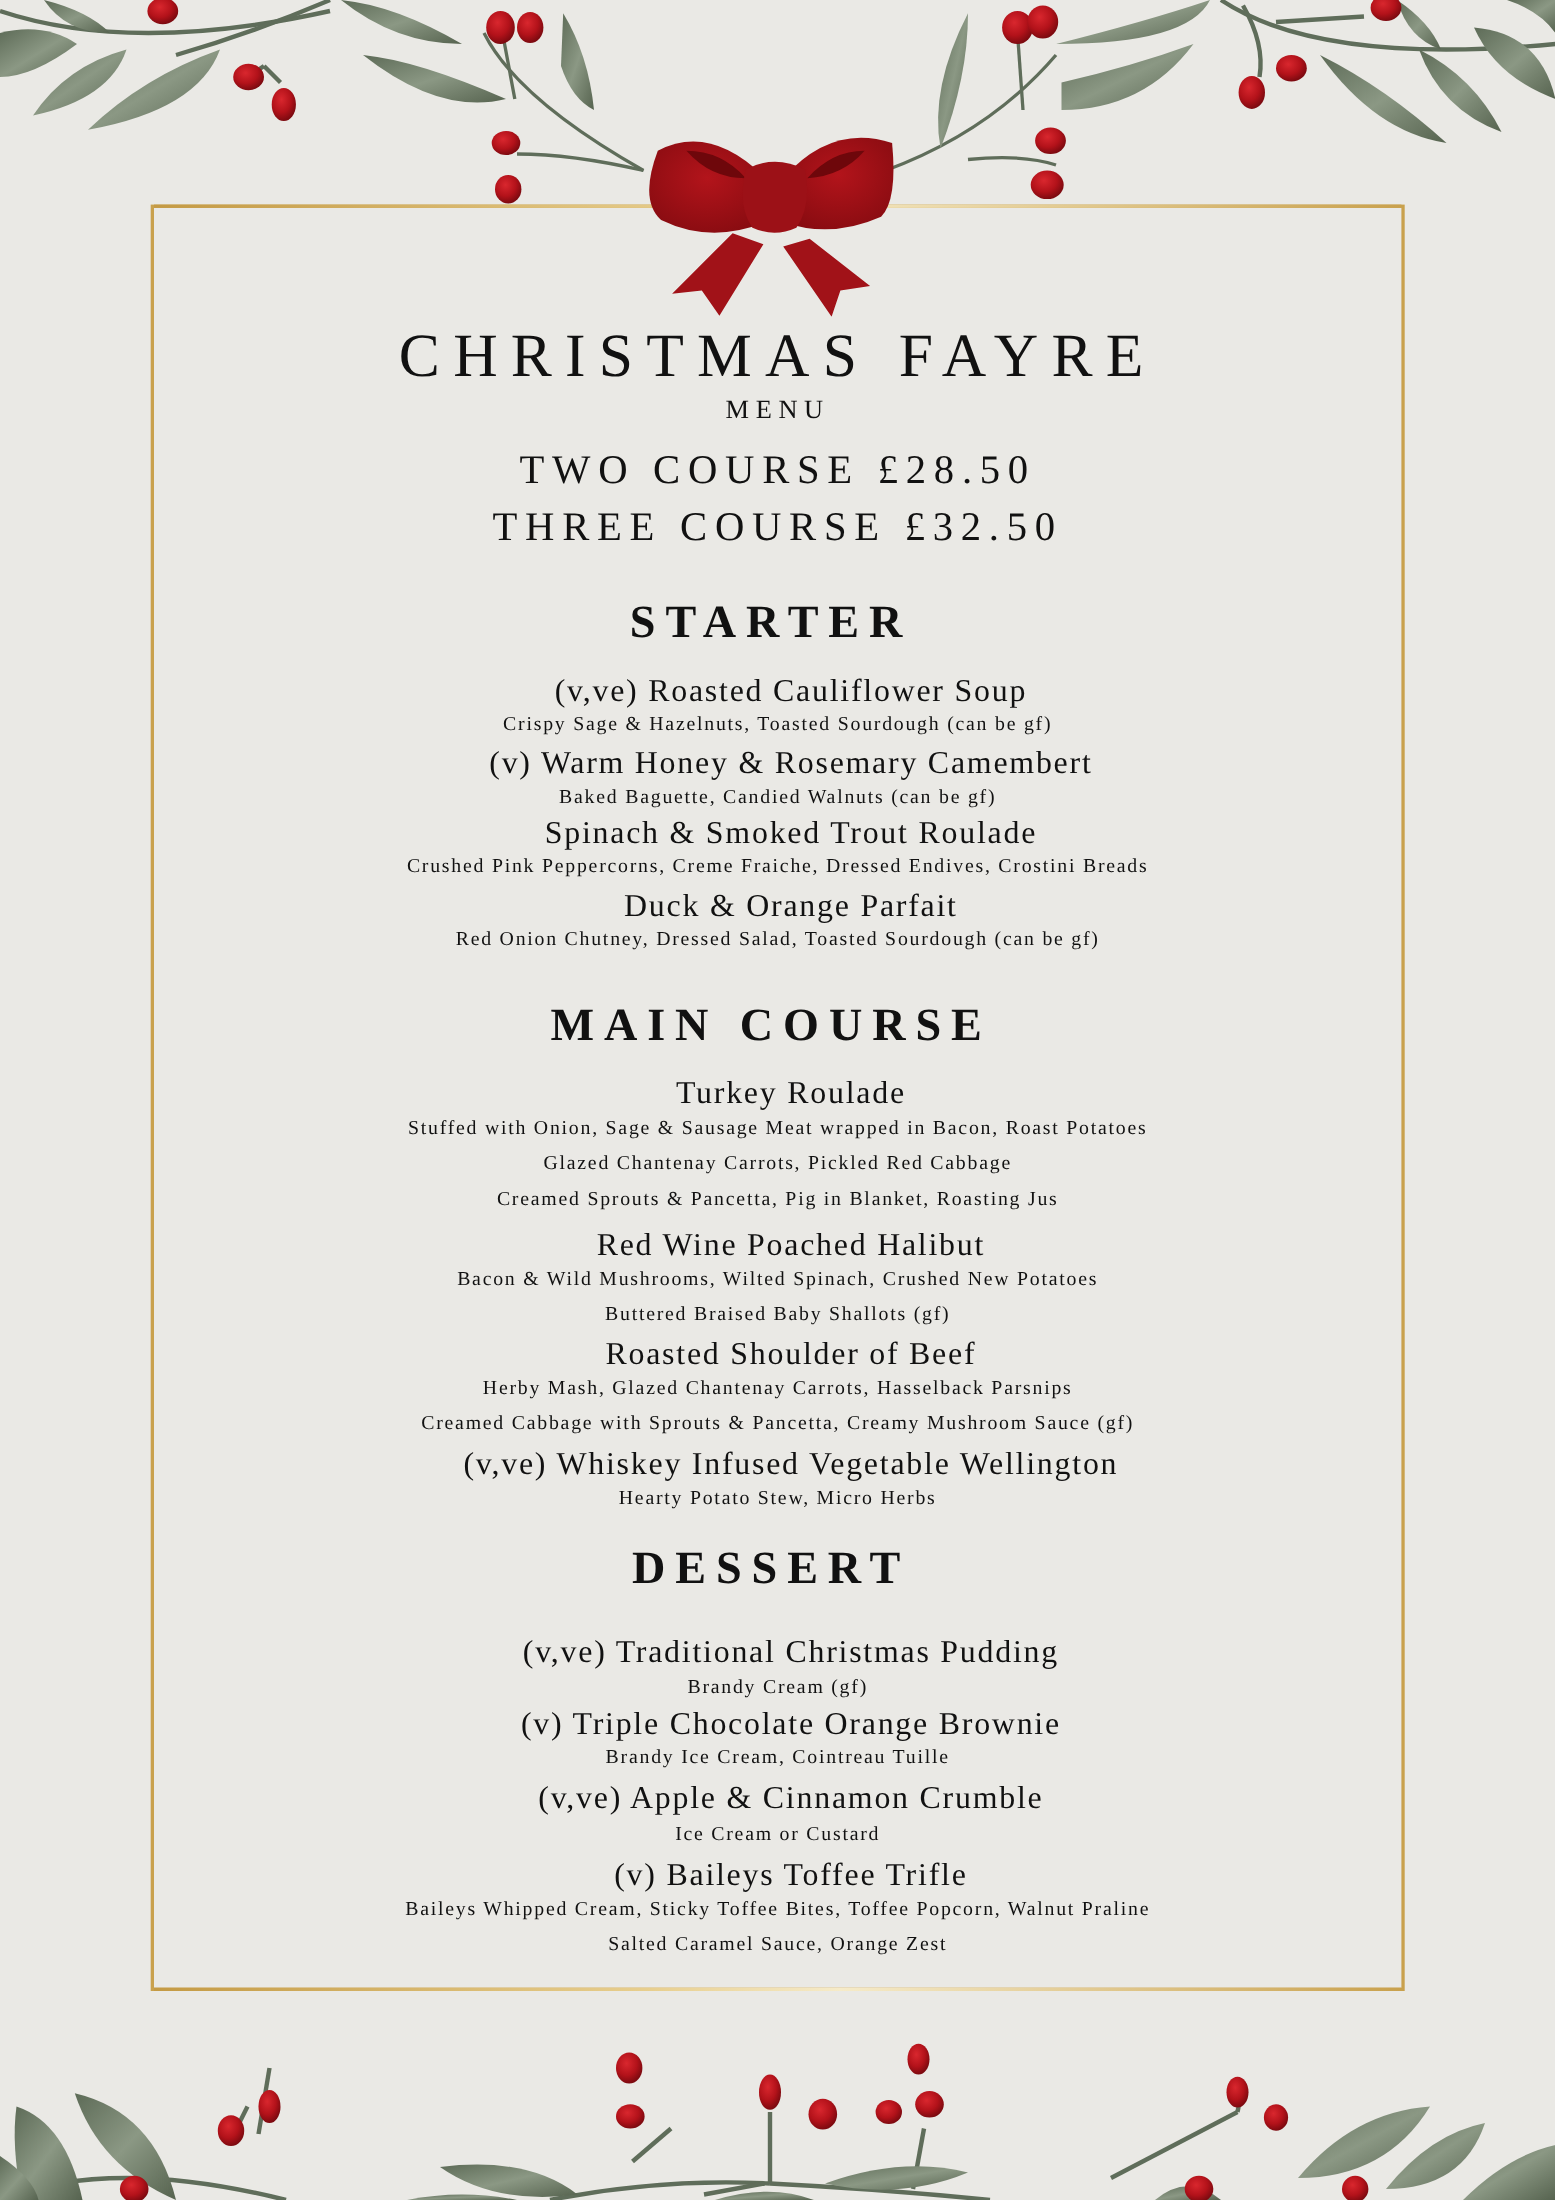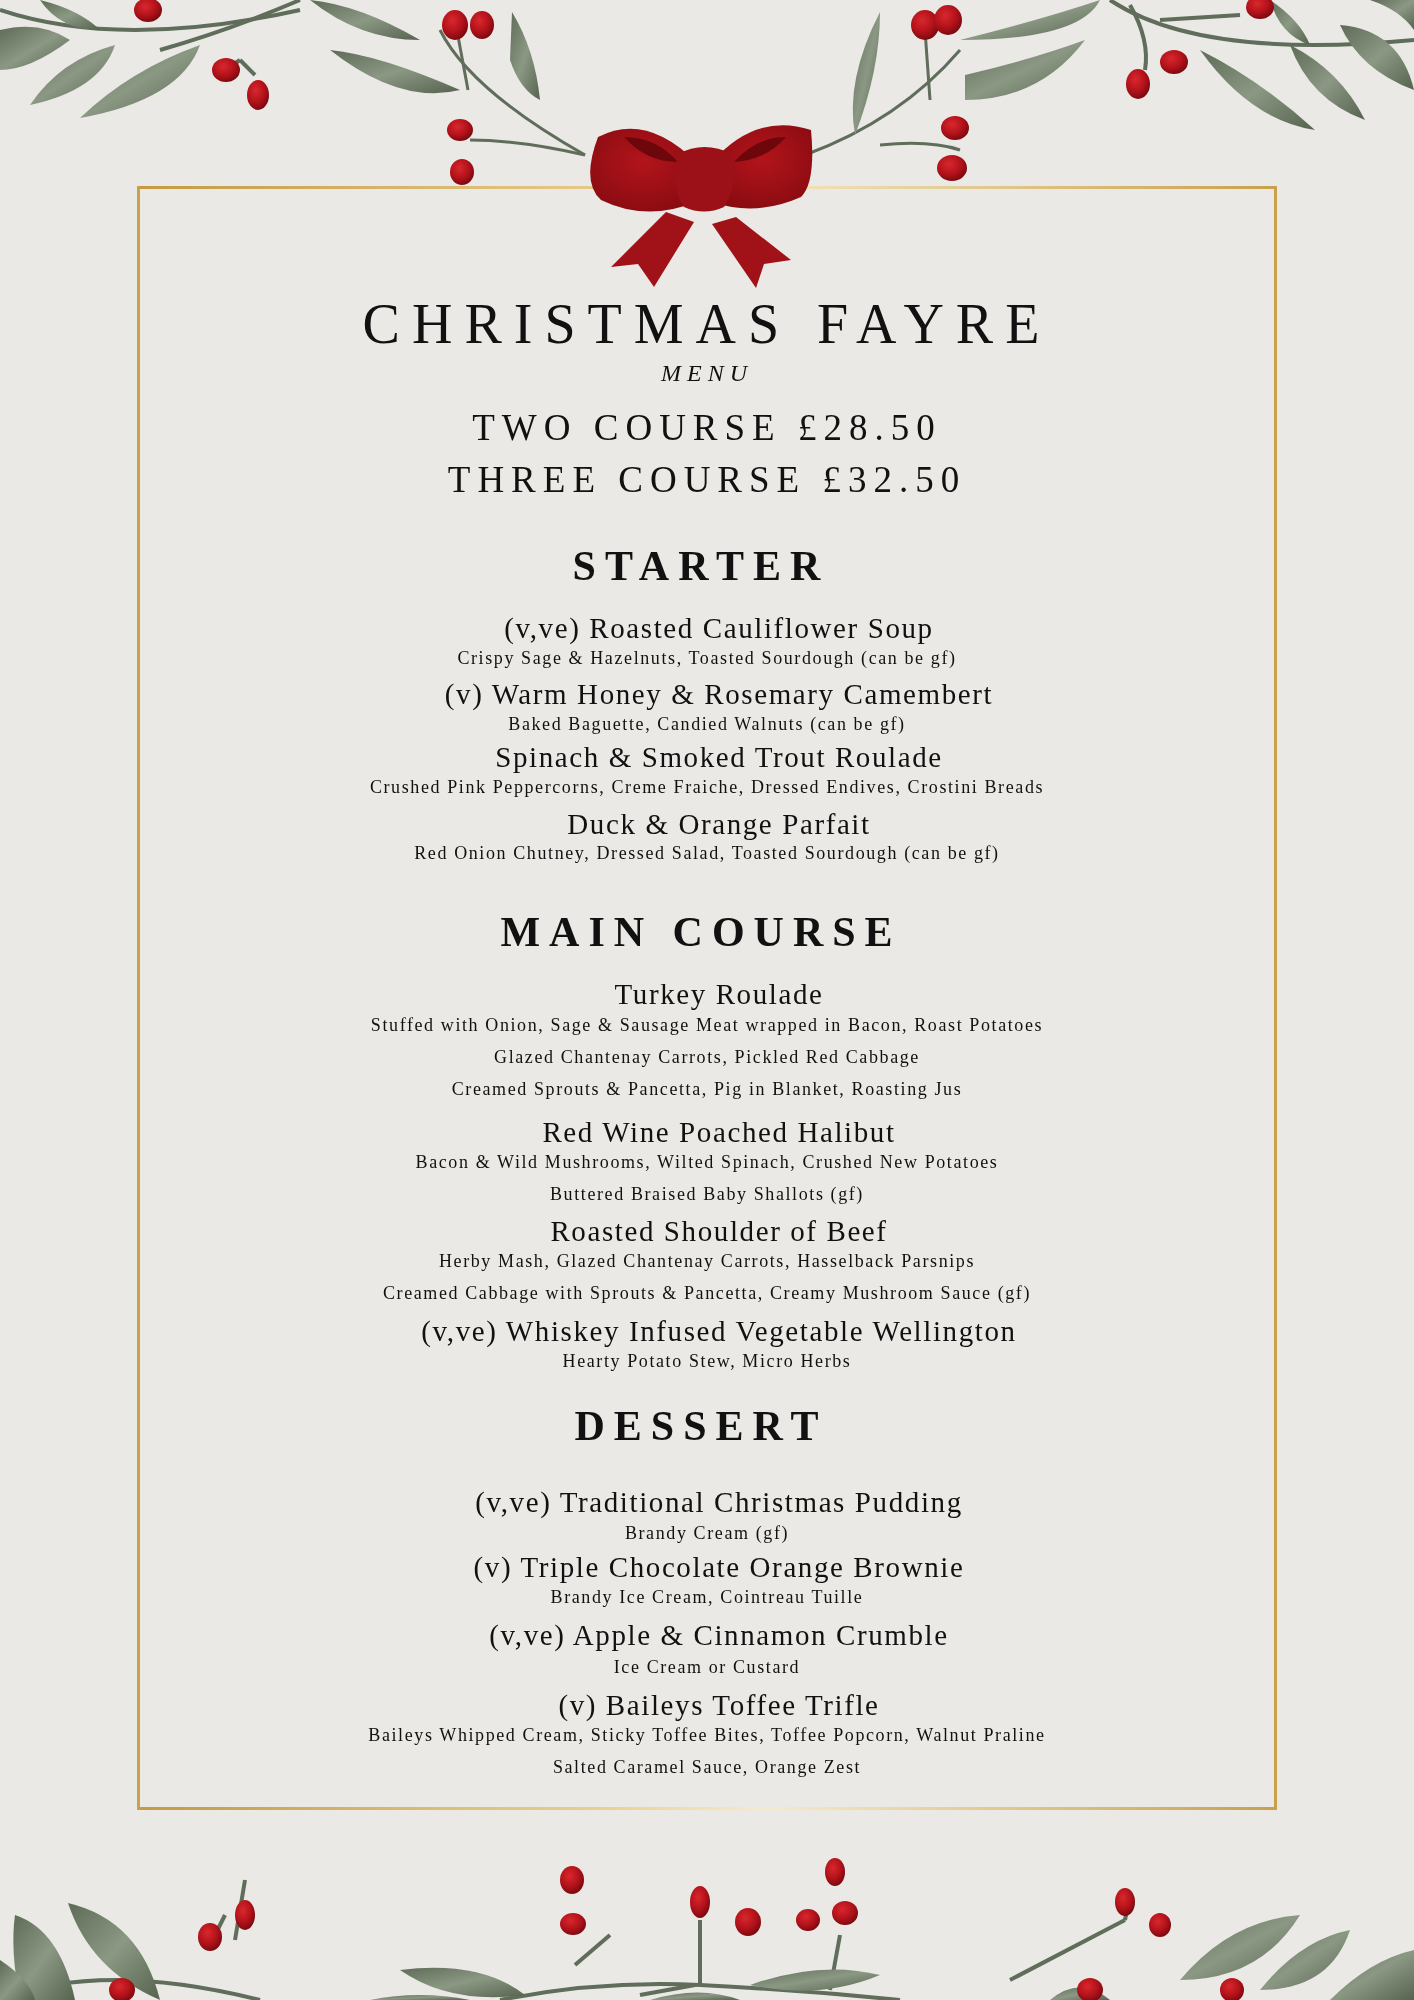--- a/index.html
+++ b/index.html
@@ -35,21 +35,21 @@
   .content {
     position: absolute; left: 137px; top: 186px; width: 1140px;
     text-align: center;
   }
   .title {
     position: absolute; left: 0; right: 0; top: 102px;
     font-size: 56px; letter-spacing: 12px; font-weight: normal; margin: 4px;
   }
   .subtitle {
     position: absolute; left: 0; right: 0; top: 174px;
-    font-size: 24px; letter-spacing: 6px; font-style: italic;
+    font-size: 24px; letter-spacing: 6px;
   }
   .price {
     position: absolute; left: 0; right: 0;
     font-size: 37px; letter-spacing: 7px;
   }
   .price.two { top: 220px; }
   .price.three { top: 272px; }
 
   .section-heading {
     position: absolute; left: 0; right: 12px;

